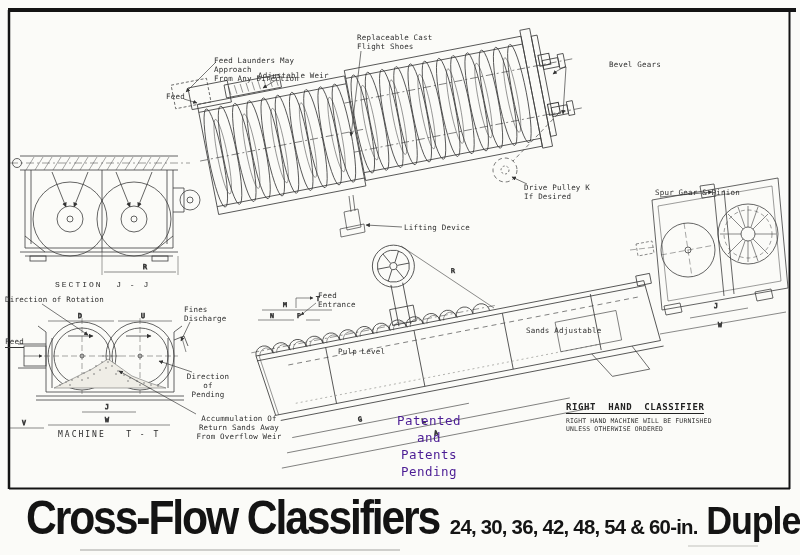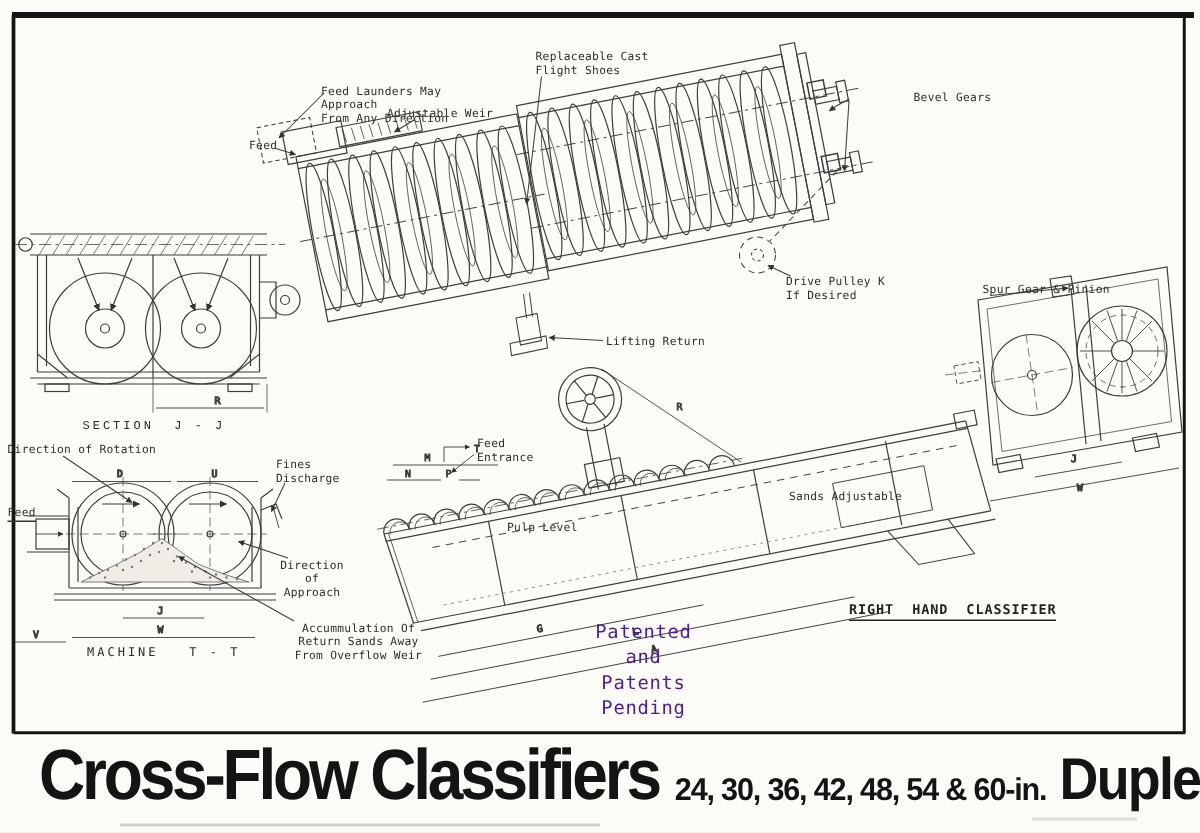--- a/index.html
+++ b/index.html
@@ -346,44 +346,46 @@
 
   <div class="lbl" style="left:214px;top:56px;width:118px;">Feed Launders May Approach
 From Any Direction</div>
   <div class="lbl" style="left:166px;top:92px;">Feed</div>
   <div class="lbl" style="left:258px;top:71px;">Adjustable Weir</div>
   <div class="lbl" style="left:357px;top:33px;width:80px;">Replaceable Cast
 Flight Shoes</div>
   <div class="lbl" style="left:569px;top:60px;margin-left:40px;">Bevel Gears</div>
   <div class="lbl" style="left:524px;top:183px;width:70px;">Drive Pulley K
 If Desired</div>
-  <div class="lbl" style="left:404px;top:223px;">Lifting Return</div>
+  <div class="lbl" style="left:404px;top:223px;">Lifting Device</div>
   <div class="cap" style="left:55px;top:280px;font-family:Liberation Mono, monospace;">SECTION  J - J</div>
 
   <div class="lbl" style="left:5px;top:295px;">Direction of Rotation</div>
   <div class="lbl" style="left:5px;top:337px;border-bottom:.8px solid #333;padding-bottom:1px;">Feed</div>
   <div class="lbl" style="left:184px;top:305px;">Fines
 Discharge</div>
   <div class="lbl ctr" style="left:184px;top:372px;width:48px;">Direction
 of
-Approach</div>
+Pending</div>
   <div class="lbl ctr" style="left:186px;top:414px;width:106px;">Accummulation Of
 Return Sands Away
 From Overflow Weir</div>
   <div class="cap" style="left:58px;top:430px;">MACHINE   T - T</div>
 
   <div class="lbl" style="left:318px;top:291px;">Feed
 Entrance</div>
   <div class="lbl" style="left:338px;top:347px;">Pulp Level</div>
   <div class="lbl" style="left:526px;top:326px;">Sands Adjustable</div>
   <div class="lbl" style="left:655px;top:188px;">Spur Gear &amp; Pinion</div>
 
   <div class="patent">Patented and
 Patents Pending</div>
   <div class="rh-head">RIGHT  HAND  CLASSIFIER</div>
+  <div class="rh-note">RIGHT HAND MACHINE WILL BE FURNISHED
+UNLESS OTHERWISE ORDERED</div>
 
   <div class="title-row">
     <span class="t-main">Cross-Flow Classifiers</span>
     <span class="t-range">24, 30, 36, 42, 48, 54 &amp; 60-in.</span>
     <span class="t-suffix">Duplex</span>
   </div>
 
   <div class="smudge" style="left:80px;top:549px;width:320px;height:2px;"></div>
   <div class="smudge" style="left:688px;top:545px;width:70px;height:1.5px;opacity:.3;"></div>
 </div>

